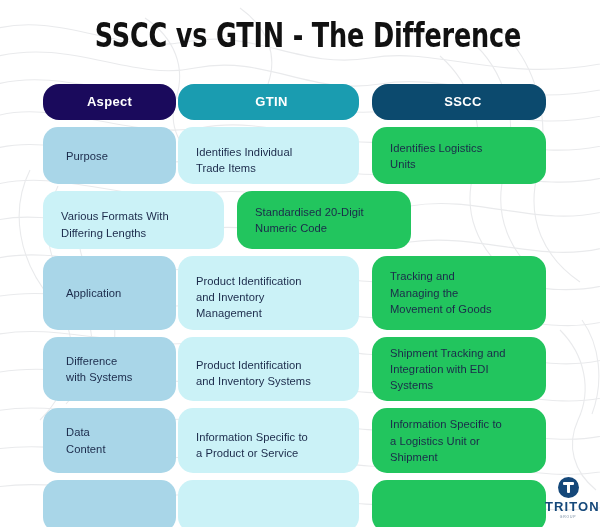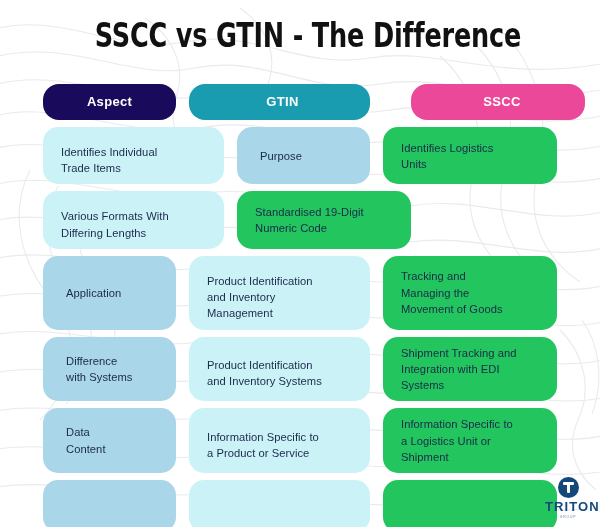--- a/index.html
+++ b/index.html
@@ -42,39 +42,39 @@
     box-sizing:border-box;
     border-radius:15px;
     display:flex;
     align-items:center;
     font-size:11.2px;
     line-height:1.45;
     color:#1b2a4a;
     letter-spacing:0.05px;
   }
 
-  .c1{width:133px;flex:0 0 133px;margin-right:13px;background:#a9d6e8;padding:8px 10px 8px 23px;}
+  .c1{width:133px;flex:0 0 133px;margin-right:2px;background:#a9d6e8;padding:8px 10px 8px 23px;}
   .c2{width:181px;flex:0 0 181px;margin-right:13px;background:#cbf2f7;padding:17px 12px 8px 18px;}
   .c3{width:174px;flex:0 0 174px;background:#22c55e;padding:8px 10px 8px 18px;}
 
   
   .hrow .cell{
     justify-content:center;
     text-align:center;
     color:#ffffff;
     font-weight:bold;
     font-size:13px;
     letter-spacing:0.3px;
     height:36px;
     padding-top:0;padding-bottom:0;
     border-radius:16px;
   }
   .hrow .c1{background:#1a0a5c;padding-left:10px;}
   .hrow .c2{background:#1a9cb0;}
-  .hrow .c3{background:#ec4899;margin-left:28px;}
+  .hrow .c3{background:#0c4a6e;}
   .hrow{margin-bottom:5px;}
 
   
   .r1 .cell{min-height:52px;}
   .r2 .cell{min-height:52px;}
   .r3 .cell{min-height:56px;}
   .r4 .cell{min-height:51px;}
   .r5 .cell{min-height:54px;}
   .r6 .cell{min-height:53px;}
   .r7 .cell{min-height:52px;}
@@ -147,40 +147,40 @@
 
   <div class="table">
 
     <div class="row hrow">
       <div class="cell c1">Aspect</div>
       <div class="cell c2">GTIN</div>
       <div class="cell c3">SSCC</div>
     </div>
 
     <div class="row r1">
+      <div class="cell c1">
+          <span class="cell-text">Purpose</span>
+        </div>
       <div class="cell c2">
           <span class="cell-text">Identifies Individual
 Trade Items</span>
         </div>
-      <div class="cell c1">
-          <span class="cell-text">Purpose</span>
-        </div>
       <div class="cell c3">
           <span class="cell-text">Identifies Logistics
 Units</span>
         </div>
     </div>
 
     <div class="row r2">
       <div class="cell c2">
           <span class="cell-text">Various Formats With
 Differing Lengths</span>
         </div>
       <div class="cell c3">
-          <span class="cell-text">Standardised 19-Digit
+          <span class="cell-text">Standardised 20-Digit
 Numeric Code</span>
         </div>
     </div>
 
     <div class="row r3">
       <div class="cell c1">
           <span class="cell-text">Application</span>
         </div>
       <div class="cell c2">
           <span class="cell-text">Product Identification

